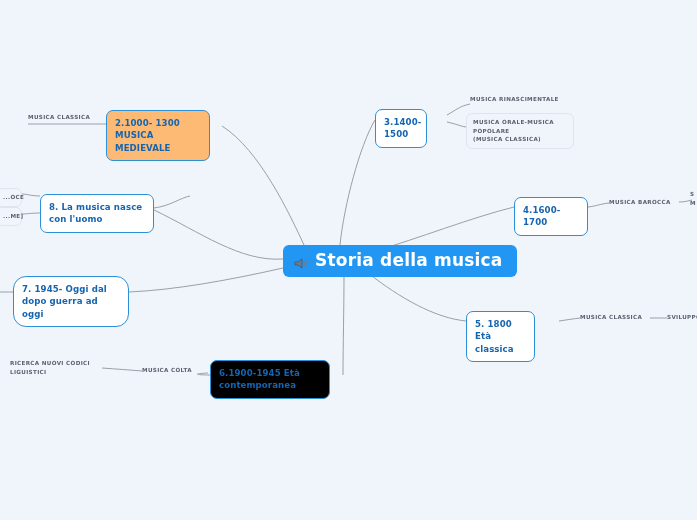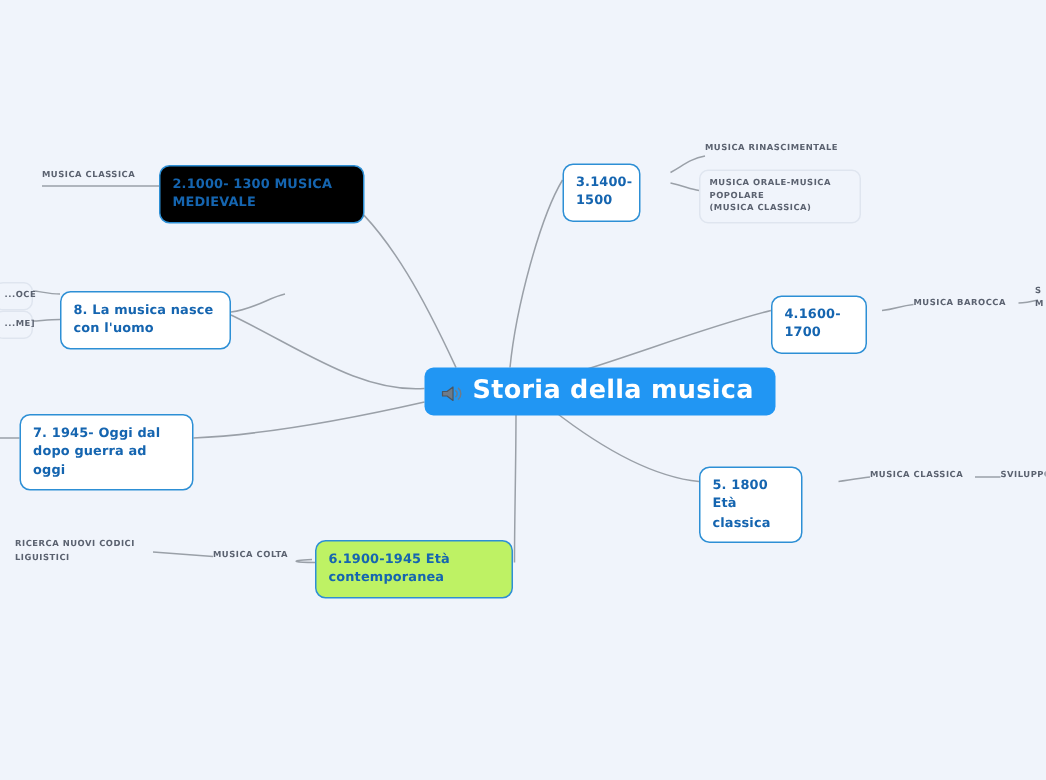--- a/index.html
+++ b/index.html
@@ -96,26 +96,26 @@
     <span class="spk">
       <svg width="14" height="13" viewBox="0 0 14 13" xmlns="http://www.w3.org/2000/svg">
         <path d="M1 5 L4 5 L8 2 L8 11 L4 8 L1 8 Z" fill="#6f7b88" stroke="#4d5660" stroke-width="0.8" stroke-linejoin="round"></path>
         <path d="M9.6 4.2 C11.2 5.4 11.2 7.6 9.6 8.8" fill="none" stroke="#6f7b88" stroke-width="1"></path>
         <path d="M11.4 2.6 C13.8 4.6 13.8 8.4 11.4 10.4" fill="none" stroke="#6f7b88" stroke-width="1"></path>
       </svg>
     </span>
     <span class="lbl">Storia della musica</span>
   </div>
 <div class="node" style="left: 40px; top: 194px; width: 114px; min-height: 31px; border-color: rgb(45, 143, 213); background: rgb(255, 255, 255); color: rgb(21, 101, 176);"><span>8. La musica nasce con l'uomo</span></div>
-    <div class="node" style="left: 106px; top: 110px; width: 137px; min-height: 31px; border-color: rgb(45, 143, 213); background: #000000; color: rgb(21, 101, 176);"><span>2.1000- 1300 MUSICA MEDIEVALE</span></div>
+    <div class="node" style="left: 106px; top: 110px; width: 104px; min-height: 31px; border-color: rgb(45, 143, 213); background: #fdba74; color: rgb(21, 101, 176);"><span>2.1000- 1300 MUSICA MEDIEVALE</span></div>
     <div class="node" style="left: 375px; top: 109px; width: 52px; min-height: 20px; border-color: rgb(45, 143, 213); background: rgb(255, 255, 255); color: rgb(21, 101, 176);"><span>3.1400-1500</span></div>
-    <div class="node" style="left: 514px; top: 197px; width: 64px; min-height: 20px; border-color: rgb(45, 143, 213); background: rgb(255, 255, 255); color: rgb(21, 101, 176);"><span>4.1600-1700</span></div>
+    <div class="node" style="left: 514px; top: 197px; width: 74px; min-height: 20px; border-color: rgb(45, 143, 213); background: rgb(255, 255, 255); color: rgb(21, 101, 176);"><span>4.1600-1700</span></div>
     <div class="node" style="left: 466px; top: 311px; width: 69px; min-height: 20px; border-color: rgb(45, 143, 213); background: rgb(255, 255, 255); color: rgb(21, 101, 176);"><span>5. 1800 Età classica</span></div>
-    <div class="node" style="left: 210px; top: 360px; width: 132px; min-height: 31px; border-color: rgb(45, 143, 213); background: #bef264; color: rgb(21, 101, 176);"><span>6.1900-1945 Età contemporanea</span></div>
-    <div class="node" style="left: 13px; top: 276px; width: 116px; min-height: 31px; border-color: rgb(45, 143, 213); background: rgb(255, 255, 255); color: rgb(21, 101, 176);"><span>7. 1945- Oggi dal dopo guerra ad oggi</span></div>
+    <div class="node" style="left: 210px; top: 360px; width: 120px; min-height: 31px; border-color: rgb(45, 143, 213); background: #000000; color: rgb(21, 101, 176);"><span>6.1900-1945 Età contemporanea</span></div>
+    <div class="node" style="left: 13px; top: 276px; width: 116px; min-height: 31px; border-color: rgb(45, 143, 213); background: rgb(255, 255, 255); color: rgb(21, 101, 176); border-radius: 13px;"><span>7. 1945- Oggi dal dopo guerra ad oggi</span></div>
     <div class="leaf" style="left: 28px; top: 113px; width: 80px;">MUSICA CLASSICA</div>
     <div class="leaf boxed" style="left: -4px; top: 188px; width: 26px;">...OCE</div>
     <div class="leaf boxed" style="left: -4px; top: 207px; width: 26px;">...ME]</div>
     <div class="leaf" style="left: 470px; top: 95px; width: 90px;">MUSICA RINASCIMENTALE</div>
     <div class="leaf boxed" style="left: 466px; top: 113px; width: 108px;">MUSICA ORALE-MUSICA POPOLARE
 (MUSICA CLASSICA)</div>
     <div class="leaf" style="left: 609px; top: 198px; width: 70px;">MUSICA BAROCCA</div>
     <div class="leaf" style="left: 690px; top: 190px; width: 22px;">S
 M</div>
     <div class="leaf" style="left: 580px; top: 313px; width: 70px;">MUSICA CLASSICA</div>

